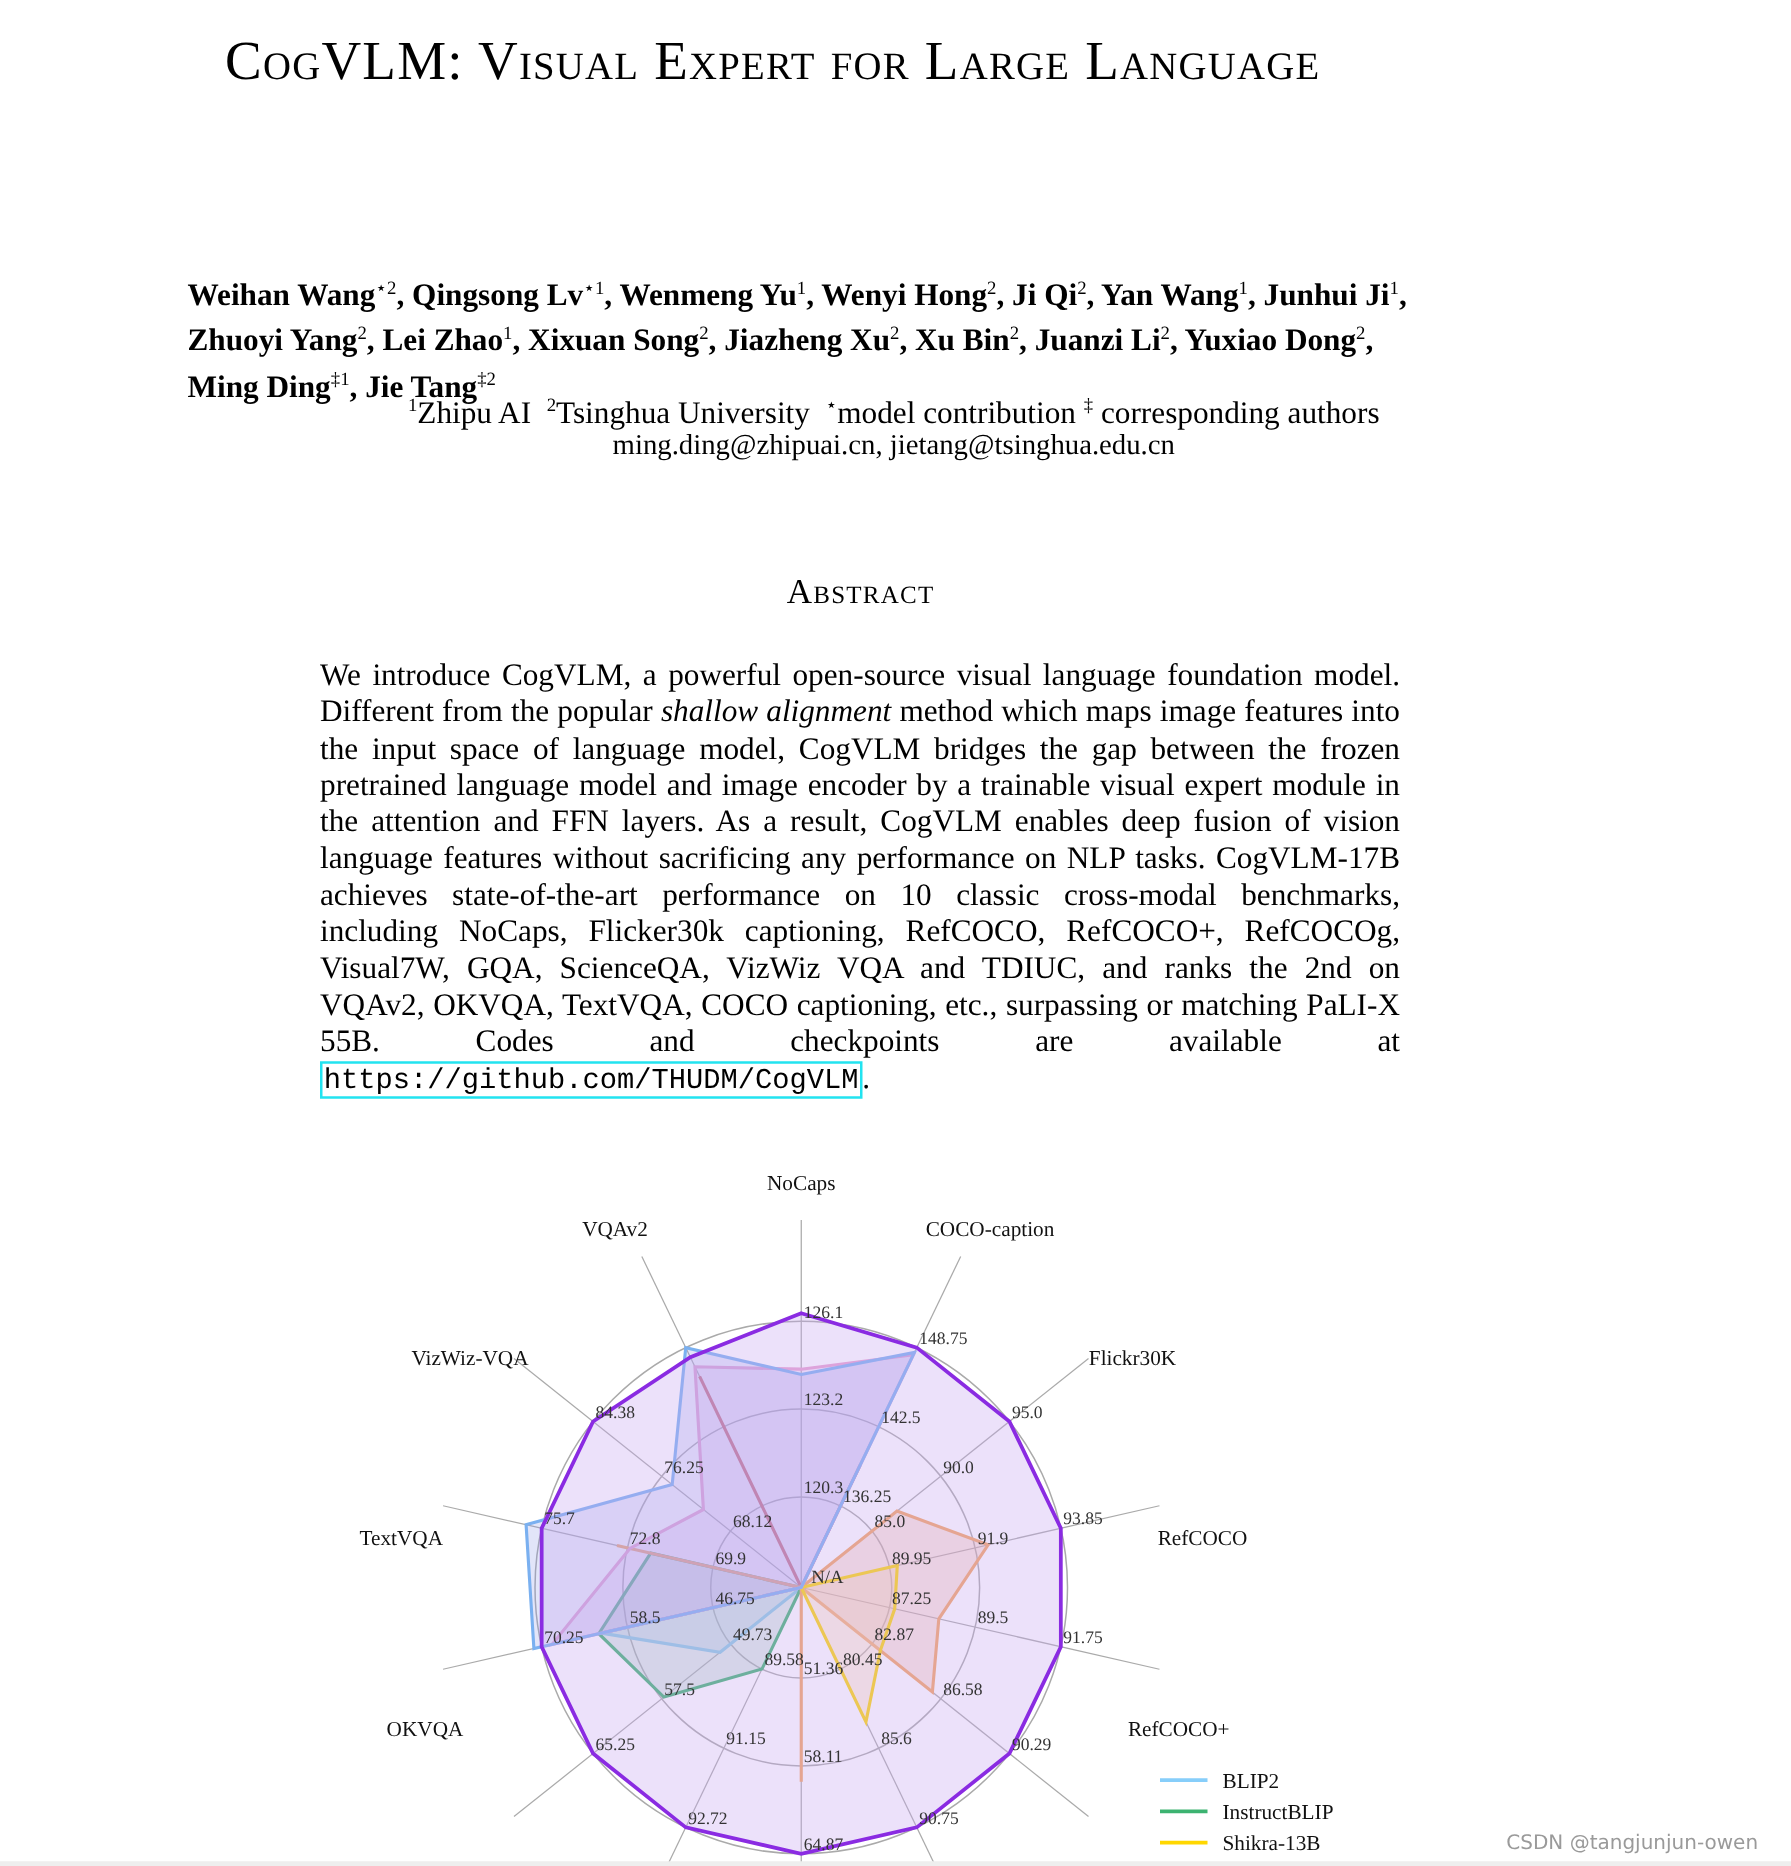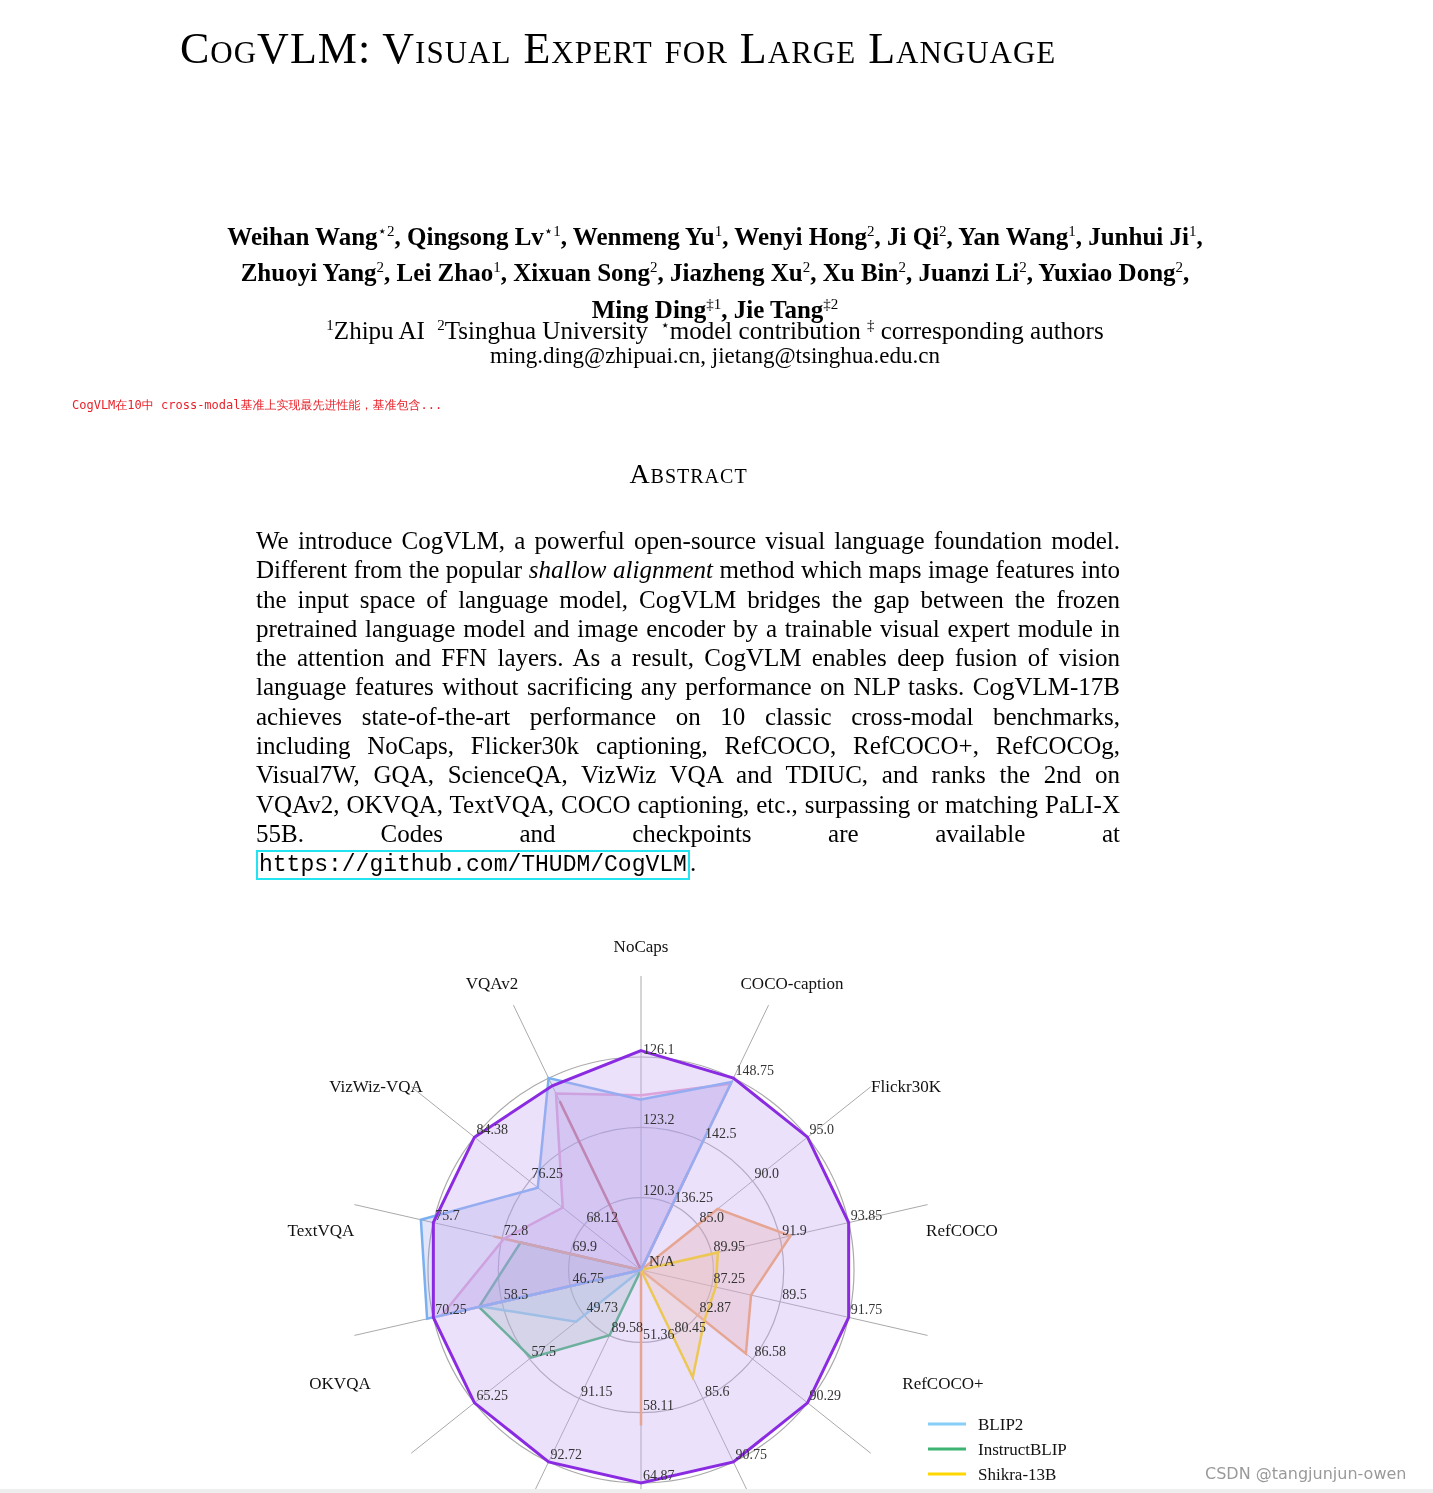--- a/index.html
+++ b/index.html
@@ -1,18 +1,18 @@
 <!DOCTYPE html>
 <html><head>
 <meta charset="utf-8">
 <style>
   html, body { margin:0; padding:0; background:#ffffff; }
   body { width:1433px; height:1493px; position:relative; overflow:hidden; font-family:"Liberation Serif", serif; color:#000; }
   .title { position:absolute; left:160px; top:22px; width:1120px; font-size:44px; line-height:54px; letter-spacing:1px; font-variant:small-caps;margin-left:20px; }
-  .authors { position:absolute; left:150px; top:216px; width:1130px; text-align:center; font-weight:bold; font-size:25px; line-height:31px; }
+  .authors { position:absolute; left:150px; top:216px; width:1130px; text-align:left; font-weight:bold; font-size:25px; line-height:31px; }
   .authors sup { font-size:15px; font-weight:normal; }
   .affil { position:absolute; left:150px; top:310px; width:1130px; text-align:center; font-size:25px; line-height:30px; }
   .affil sup { font-size:15px; }
   .emails { position:absolute; left:150px; top:340px; width:1130px; text-align:center; font-family:Liberation Serif, serif; font-size:23px; line-height:32px; }
   .translation { position:absolute; left:72px; top:397px; width:1340px; color:#e8222a; font-family:"DejaVu Sans Mono", monospace; font-size:12px; line-height:16px; }
   .abstract-head { position:absolute; left:0; top:458px; width:1377px; text-align:center; font-size:28px; font-variant:small-caps; letter-spacing:1px; }
   .abstract-body { position:absolute; left:256px; top:526px; width:864px; font-size:25px; line-height:29.3px; text-align:justify; }
   .abstract-body .link { font-family:"Liberation Mono", monospace; font-size:23px; border:2px solid #22e3f0; padding:0 1px; }
   .chart { position:absolute; left:0; top:920px; width:1433px; height:573px; }
   .footer-bar { position:absolute; left:0; top:1489px; width:1433px; height:4px; background:#eeeeee; }
@@ -30,21 +30,20 @@
 <div class="affil">
   <sup>1</sup><span>Zhipu AI</span>&nbsp;
   <sup>2</sup><span>Tsinghua University</span>&nbsp;
   <sup>⋆</sup><span>model contribution</span>
   <sup>‡</sup> <span>corresponding authors</span>
 </div>
 
 <div class="emails">ming.ding@zhipuai.cn, jietang@tsinghua.edu.cn</div>
 
 <div class="translation">
-  <div>CogVLM在10中 cross-modal基准上实现最先进性能，基准包含...</div>
 </div>
 
 <div class="abstract-head">Abstract</div>
 
 <div class="abstract-body"><span>We introduce CogVLM, a powerful open-source visual language foundation model. Different from the popular </span><i>shallow alignment</i><span> method which maps image features into the input space of language model, CogVLM bridges the gap between the frozen pretrained language model and image encoder by a trainable visual expert module in the attention and FFN layers. As a result, CogVLM enables deep fusion of vision language features without sacrificing any performance on NLP tasks. CogVLM-17B achieves state-of-the-art performance on 10 classic cross-modal benchmarks, including NoCaps, Flicker30k captioning, RefCOCO, RefCOCO+, RefCOCOg, Visual7W, GQA, ScienceQA, VizWiz VQA and TDIUC, and ranks the 2nd on VQAv2, OKVQA, TextVQA, COCO captioning, etc., surpassing or matching PaLI-X 55B. Codes and checkpoints are available at </span><span class="link">https://github.com/THUDM/CogVLM</span><span>.</span></div>
 
 <div class="chart">
   <svg id="radar" width="1433" height="573" xmlns="http://www.w3.org/2000/svg">
       <circle cx="641" cy="350" r="72.42" fill="none" stroke="#aaaaaa" stroke-width="1.2"></circle>
       <circle cx="641" cy="350" r="142.71" fill="none" stroke="#aaaaaa" stroke-width="1.2"></circle>

